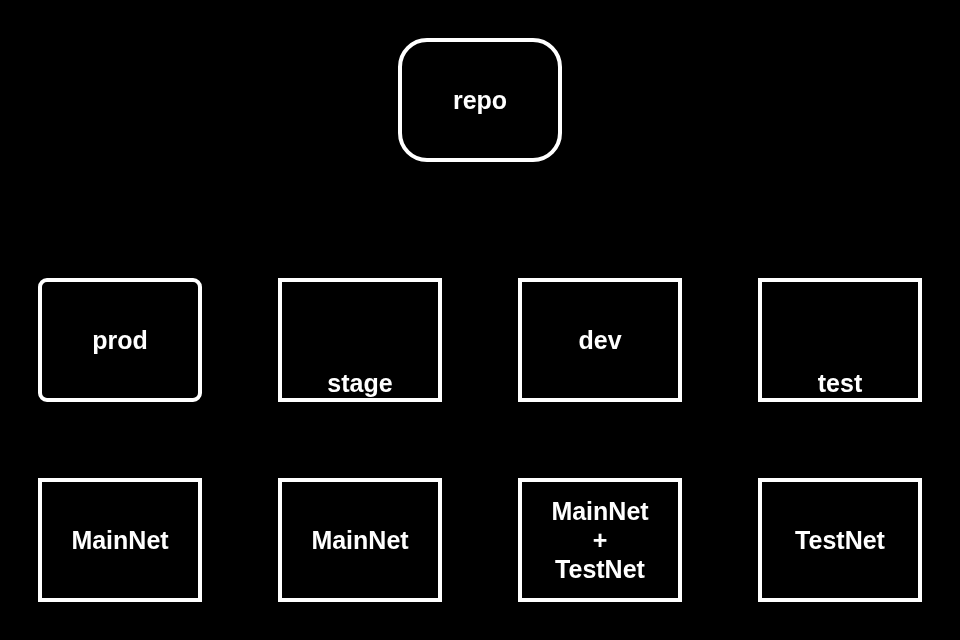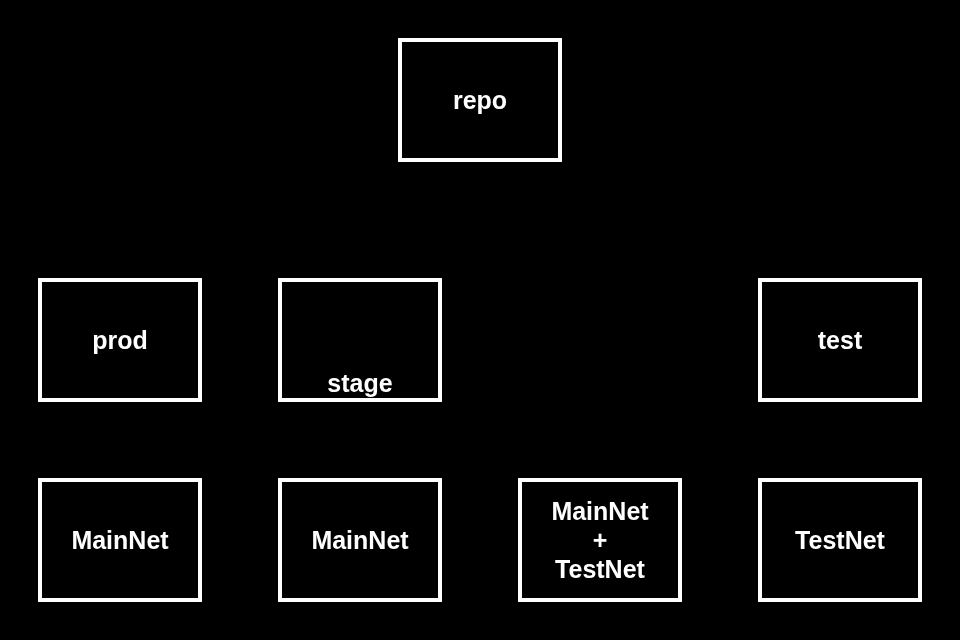--- a/index.html
+++ b/index.html
@@ -32,25 +32,25 @@
     justify-content: center;
   }
   .node .label {
     font-weight: bold;
     font-size: 25px;
     line-height: 29px;
     text-align: center;
     white-space: pre-line;
   }
   
-  .n-repo      { left: 398px; top: 38px;  }
-  .n-prod      { left: 38px;  top: 278px; }
+  .n-repo      { left: 398px; top: 38px; border-radius: 29px;  }
+  .n-prod      { left: 38px;  top: 278px; border-radius: 9px; }
   .n-stage     { left: 278px; top: 278px; align-items: flex-end; }
   .n-dev       { left: 518px; top: 278px; }
-  .n-test      { left: 758px; top: 278px; }
+  .n-test      { left: 758px; top: 278px; align-items: flex-end; }
   .n-net-prod  { left: 38px;  top: 478px; }
   .n-net-stage { left: 278px; top: 478px; }
   .n-net-dev   { left: 518px; top: 478px; }
   .n-net-test  { left: 758px; top: 478px; }
 </style>
 </head>
 <body>
 
 <div class="canvas">
 
@@ -59,20 +59,23 @@
   </div>
 
   <div class="node n-prod">
     <span class="label">prod</span>
   </div>
 
   <div class="node n-stage">
     <span class="label">stage</span>
   </div>
 
+  <div class="node n-dev">
+    <span class="label">dev</span>
+  </div>
 
   <div class="node n-test">
     <span class="label">test</span>
   </div>
 
   <div class="node n-net-prod">
     <span class="label">MainNet</span>
   </div>
 
   <div class="node n-net-stage">

